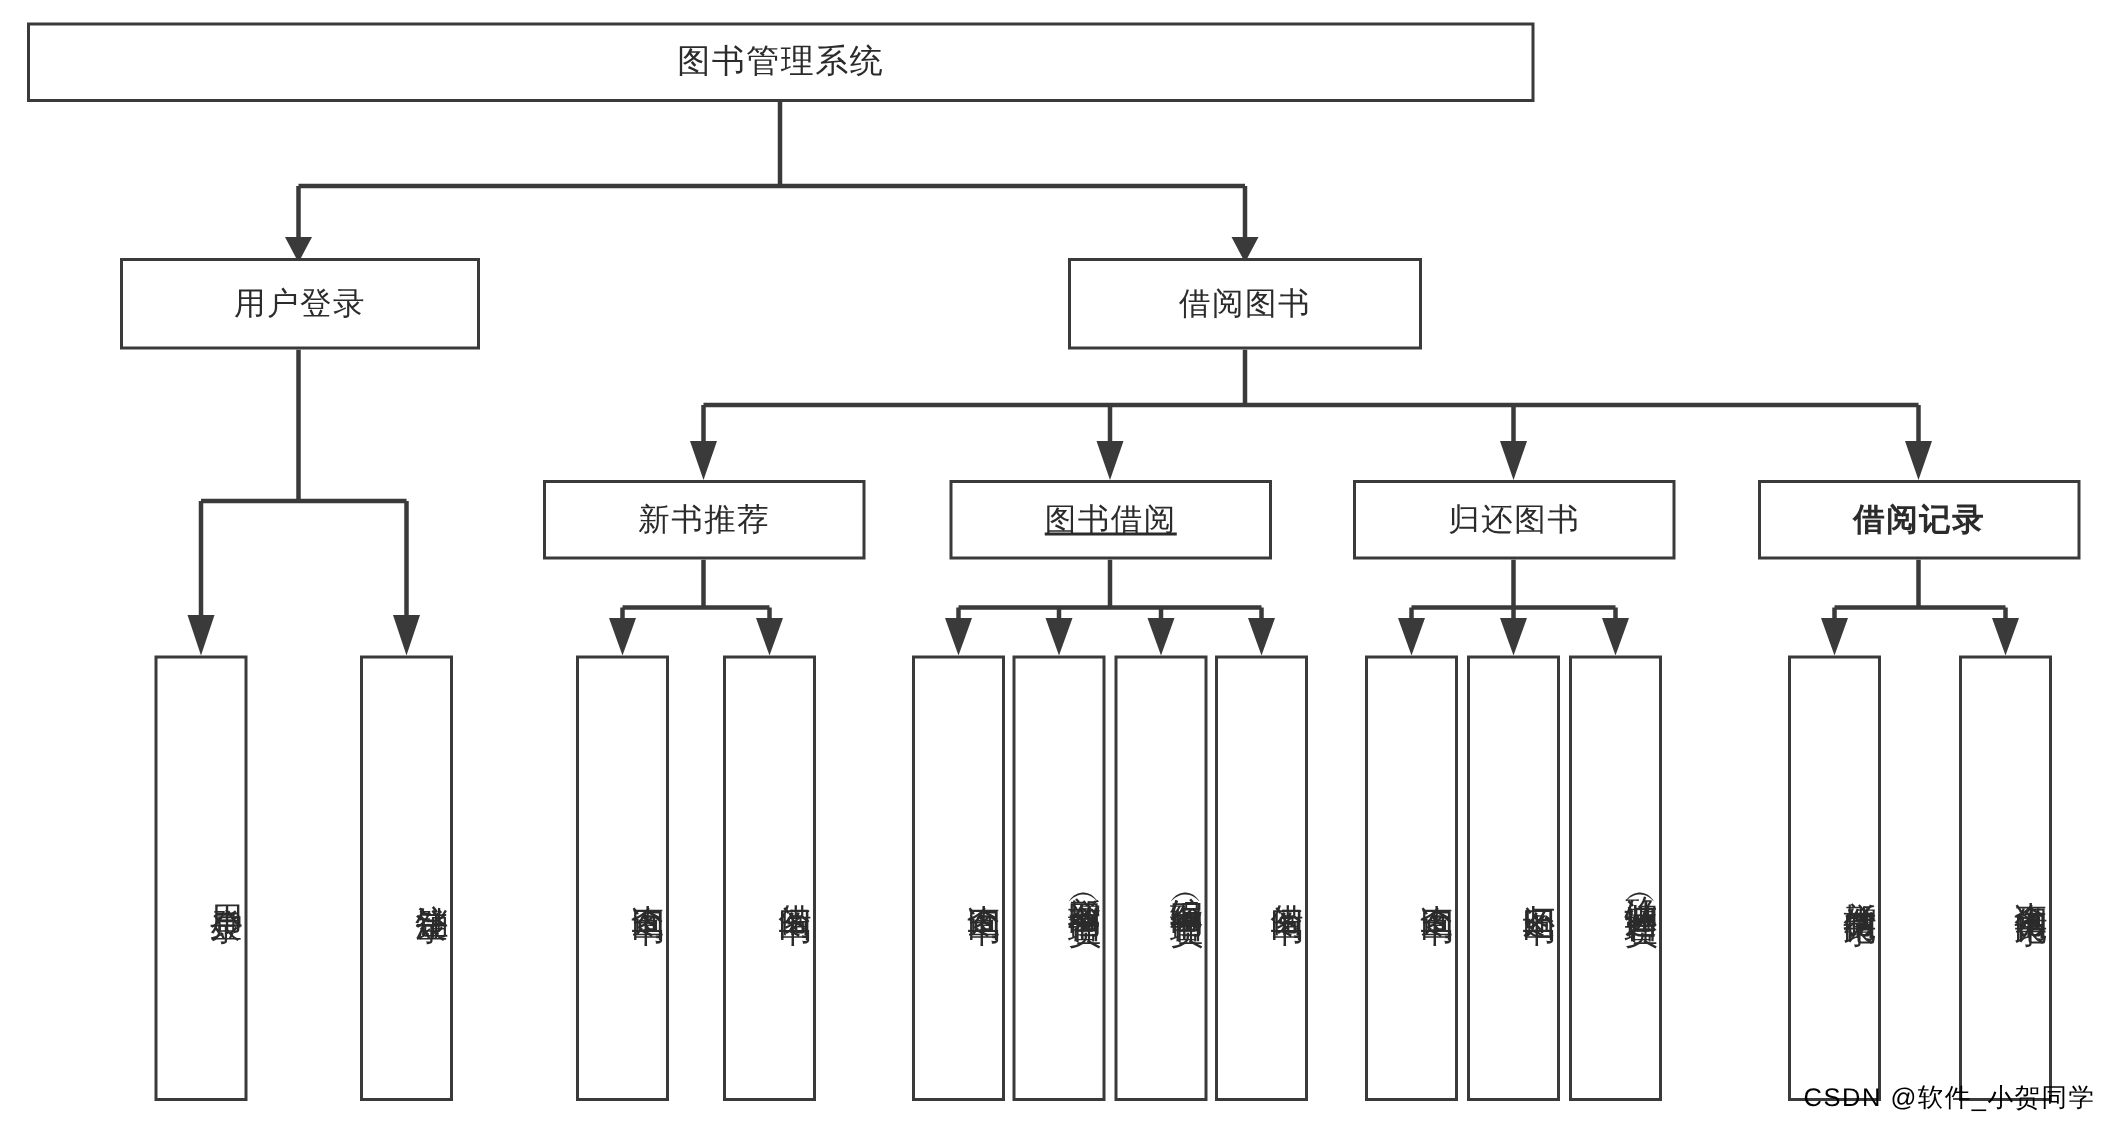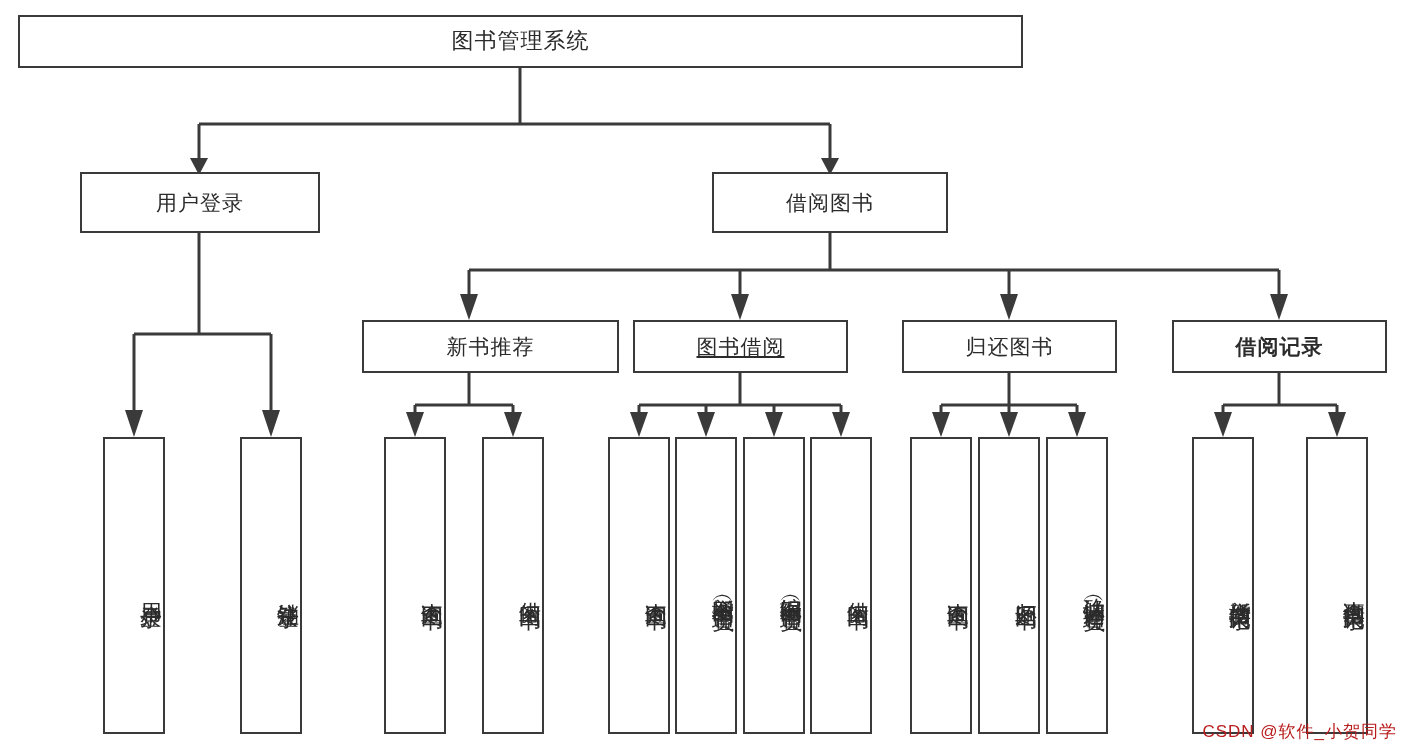--- a/index.html
+++ b/index.html
@@ -46,21 +46,21 @@
     white-space:nowrap;
   }
   #root-node{
     left:18px;top:15px;width:1005px;height:53px;
     font-size:22px;
   }
   .watermark{
     position:absolute;
     right:8px;bottom:4px;
     font-size:17px;
-    color:#b91c1c;
+    color:#000000;
     letter-spacing:1px;
     white-space:nowrap;
     pointer-events:none;
     text-align:center;
   }
   svg#edges{
     position:absolute;left:0;top:0;width:1405px;height:747px;
     pointer-events:none;
   }
   svg#edges path, svg#edges line{
@@ -141,21 +141,21 @@
     <span>图书管理系统</span>
   </div>
 
   <div class="node horiz" style="left:80px;top:172px;width:240px;height:61px;">
     <span>用户登录</span>
   </div>
   <div class="node horiz" style="left:712px;top:172px;width:236px;height:61px;">
     <span>借阅图书</span>
   </div>
 
-  <div class="node horiz" style="left:362px;top:320px;width:257px;height:53px;">
+  <div class="node horiz" style="left:362px;top:320px;width:215px;height:53px;">
     <span>新书推荐</span>
   </div>
   <div class="node horiz" style="left:633px;top:320px;width:215px;height:53px;text-decoration:underline;">
     <span>图书借阅</span>
   </div>
   <div class="node horiz" style="left:902px;top:320px;width:215px;height:53px;">
     <span>归还图书</span>
   </div>
   <div class="node horiz" style="left:1172px;top:320px;width:215px;height:53px;font-weight:bold;">
     <span>借阅记录</span>

